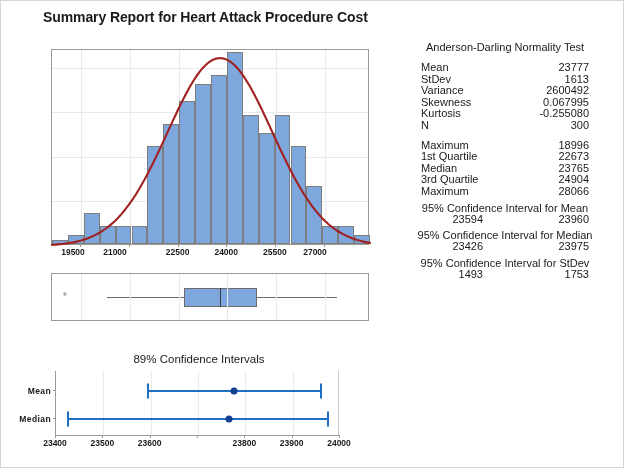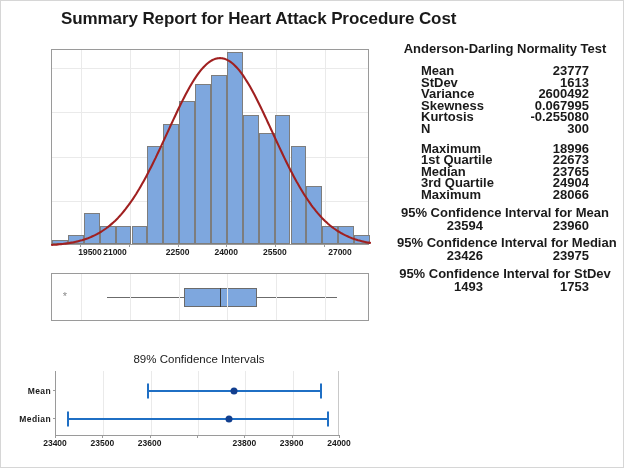--- a/index.html
+++ b/index.html
@@ -16,23 +16,23 @@
   #root {
     position: relative;
     width: 624px;
     height: 468px;
     box-sizing: border-box;
     border: 1px solid #d6d6d6;
     background: #ffffff;
   }
   #title {
     position: absolute;
-    left: 60px;
+    left: 42px;
     top: 8px;
-    font-size: 17px;
+    font-size: 14px;
     font-weight: bold;
     color: #1a1a1a;
     letter-spacing: -0.1px;
     white-space: nowrap;
   }
 
   
   #hist-panel {
     position: absolute;
     left: 50px;
@@ -223,23 +223,23 @@
     white-space: nowrap;
     text-align: center;
   }
 
   
   #stats {
     position: absolute;
     left: 396px;
     top: 40px;
     width: 216px;
-    font-size: 13px;
-    color: #1a1a1a;
-    font-weight: bold;
+    font-size: 11px;
+    color: #1a1a1a;
+    font-weight: normal;
   }
   .stats-heading {
     text-align: center;
     white-space: nowrap;
     margin-bottom: 1px;
   }
   .stats-row {
     position: relative;
     height: 11.6px;
     line-height: 11.6px;
@@ -320,31 +320,31 @@
         <div class="hbar" style="left: 270.3px; width: 15.9px; height: 17.8182px;"></div>
         <div class="hbar" style="left: 286.2px; width: 15.9px; height: 17.8182px;"></div>
         <div class="hbar" style="left: 302.1px; width: 15.9px; height: 8.90909px;"></div>
       </div>
     <svg id="hist-curve" viewBox="0 0 318 196" preserveAspectRatio="none">
       <path id="curve-path" fill="none" stroke="#a02020" stroke-width="2.1" stroke-linejoin="round" stroke-linecap="round" d="M0.0 194.9 L1.5 194.8 L3.0 194.7 L4.5 194.6 L6.0 194.4 L7.5 194.3 L9.0 194.1 L10.5 194.0 L12.0 193.8 L13.5 193.6 L15.0 193.4 L16.5 193.2 L18.0 192.9 L19.5 192.6 L21.0 192.4 L22.5 192.1 L24.0 191.7 L25.5 191.4 L27.0 191.0 L28.5 190.6 L30.0 190.2 L31.5 189.7 L33.0 189.2 L34.5 188.7 L36.0 188.2 L37.5 187.6 L39.0 187.0 L40.5 186.3 L42.0 185.6 L43.5 184.9 L45.0 184.1 L46.5 183.3 L48.0 182.4 L49.5 181.5 L51.0 180.5 L52.5 179.5 L54.0 178.5 L55.5 177.3 L57.0 176.2 L58.5 174.9 L60.0 173.6 L61.5 172.3 L63.0 170.9 L64.5 169.4 L66.0 167.9 L67.5 166.3 L69.0 164.6 L70.5 162.8 L72.0 161.0 L73.5 159.2 L75.0 157.2 L76.5 155.2 L78.0 153.1 L79.5 151.0 L81.0 148.8 L82.5 146.5 L84.0 144.2 L85.5 141.7 L87.0 139.3 L88.5 136.7 L90.0 134.1 L91.5 131.4 L93.0 128.7 L94.5 125.9 L96.0 123.0 L97.5 120.1 L99.0 117.2 L100.5 114.2 L102.0 111.1 L103.5 108.1 L105.0 104.9 L106.5 101.8 L108.0 98.6 L109.5 95.4 L111.0 92.1 L112.5 88.9 L114.0 85.6 L115.5 82.4 L117.0 79.1 L118.5 75.8 L120.0 72.6 L121.5 69.4 L123.0 66.2 L124.5 63.0 L126.0 59.8 L127.5 56.7 L129.0 53.6 L130.5 50.6 L132.0 47.7 L133.5 44.8 L135.0 42.0 L136.5 39.2 L138.0 36.6 L139.5 34.0 L141.0 31.5 L142.5 29.1 L144.0 26.9 L145.5 24.7 L147.0 22.6 L148.5 20.7 L150.0 18.9 L151.5 17.2 L153.0 15.7 L154.5 14.3 L156.0 13.0 L157.5 11.9 L159.0 10.9 L160.5 10.0 L162.0 9.4 L163.5 8.8 L165.0 8.4 L166.5 8.2 L168.0 8.1 L169.5 8.2 L171.0 8.4 L172.5 8.8 L174.0 9.4 L175.5 10.1 L177.0 10.9 L178.5 11.9 L180.0 13.0 L181.5 14.3 L183.0 15.7 L184.5 17.3 L186.0 18.9 L187.5 20.7 L189.0 22.7 L190.5 24.7 L192.0 26.9 L193.5 29.2 L195.0 31.6 L196.5 34.0 L198.0 36.6 L199.5 39.3 L201.0 42.0 L202.5 44.8 L204.0 47.7 L205.5 50.7 L207.0 53.7 L208.5 56.8 L210.0 59.9 L211.5 63.0 L213.0 66.2 L214.5 69.4 L216.0 72.7 L217.5 75.9 L219.0 79.2 L220.5 82.4 L222.0 85.7 L223.5 88.9 L225.0 92.2 L226.5 95.4 L228.0 98.6 L229.5 101.8 L231.0 105.0 L232.5 108.1 L234.0 111.2 L235.5 114.2 L237.0 117.2 L238.5 120.2 L240.0 123.1 L241.5 125.9 L243.0 128.7 L244.5 131.5 L246.0 134.1 L247.5 136.7 L249.0 139.3 L250.5 141.8 L252.0 144.2 L253.5 146.5 L255.0 148.8 L256.5 151.0 L258.0 153.2 L259.5 155.3 L261.0 157.3 L262.5 159.2 L264.0 161.1 L265.5 162.9 L267.0 164.6 L268.5 166.3 L270.0 167.9 L271.5 169.4 L273.0 170.9 L274.5 172.3 L276.0 173.7 L277.5 175.0 L279.0 176.2 L280.5 177.4 L282.0 178.5 L283.5 179.5 L285.0 180.6 L286.5 181.5 L288.0 182.4 L289.5 183.3 L291.0 184.1 L292.5 184.9 L294.0 185.6 L295.5 186.3 L297.0 187.0 L298.5 187.6 L300.0 188.2 L301.5 188.7 L303.0 189.3 L304.5 189.7 L306.0 190.2 L307.5 190.6 L309.0 191.0 L310.5 191.4 L312.0 191.7 L313.5 192.1 L315.0 192.4 L316.5 192.6 L318.0 192.9"></path>
     </svg>
   </div>
   <div id="hist-axis">
       <div class="xtick-mark" style="left: 29.2041px;"></div>
-      <div class="xtick-label" style="left: 39px;">19500</div>
+      <div class="xtick-label" style="left: 22px;">19500</div>
       <div class="xtick-mark" style="left: 77.8776px;"></div>
       <div class="xtick-label" style="left: 64px;">21000</div>
       <div class="xtick-mark" style="left: 126.551px;"></div>
       <div class="xtick-label" style="left: 126.551px;">22500</div>
       <div class="xtick-mark" style="left: 175.224px;"></div>
       <div class="xtick-label" style="left: 175.224px;">24000</div>
       <div class="xtick-mark" style="left: 223.898px;"></div>
       <div class="xtick-label" style="left: 223.898px;">25500</div>
       <div class="xtick-mark" style="left: 272.571px;"></div>
-      <div class="xtick-label" style="left: 289px;">27000</div>
+      <div class="xtick-label" style="left: 264px;">27000</div>
     </div>
 
   <div id="box-panel">
     <div id="box-whisker-line" style="left: 55.1633px; width: 229.739px;"></div>
     <div id="box-rect" style="left: 132.165px; width: 72.3937px;"></div>
     <div id="box-median" style="left: 167.599px;"></div>
     <div id="box-outlier" style="left: 12.8498px;">*</div>
   <div class="vgrid" style="left: 29.2041px;"></div>
       <div class="vgrid" style="left: 77.8776px;"></div>
       <div class="vgrid" style="left: 126.551px;"></div>

